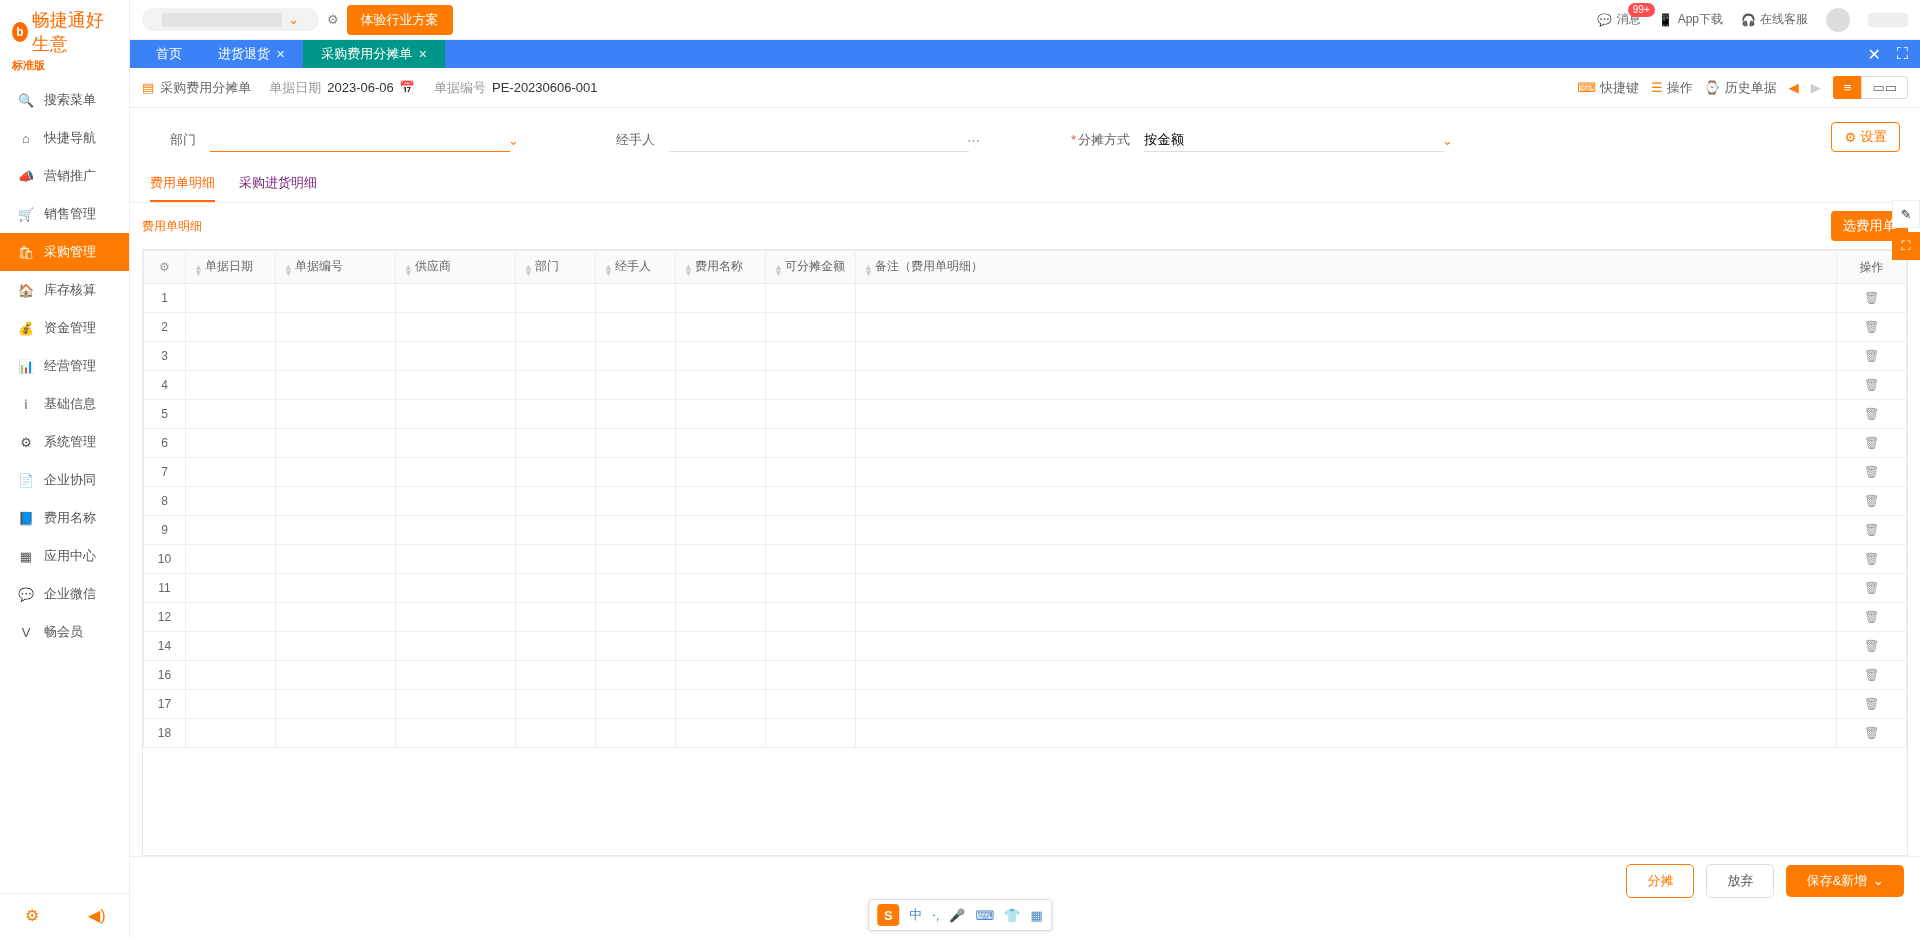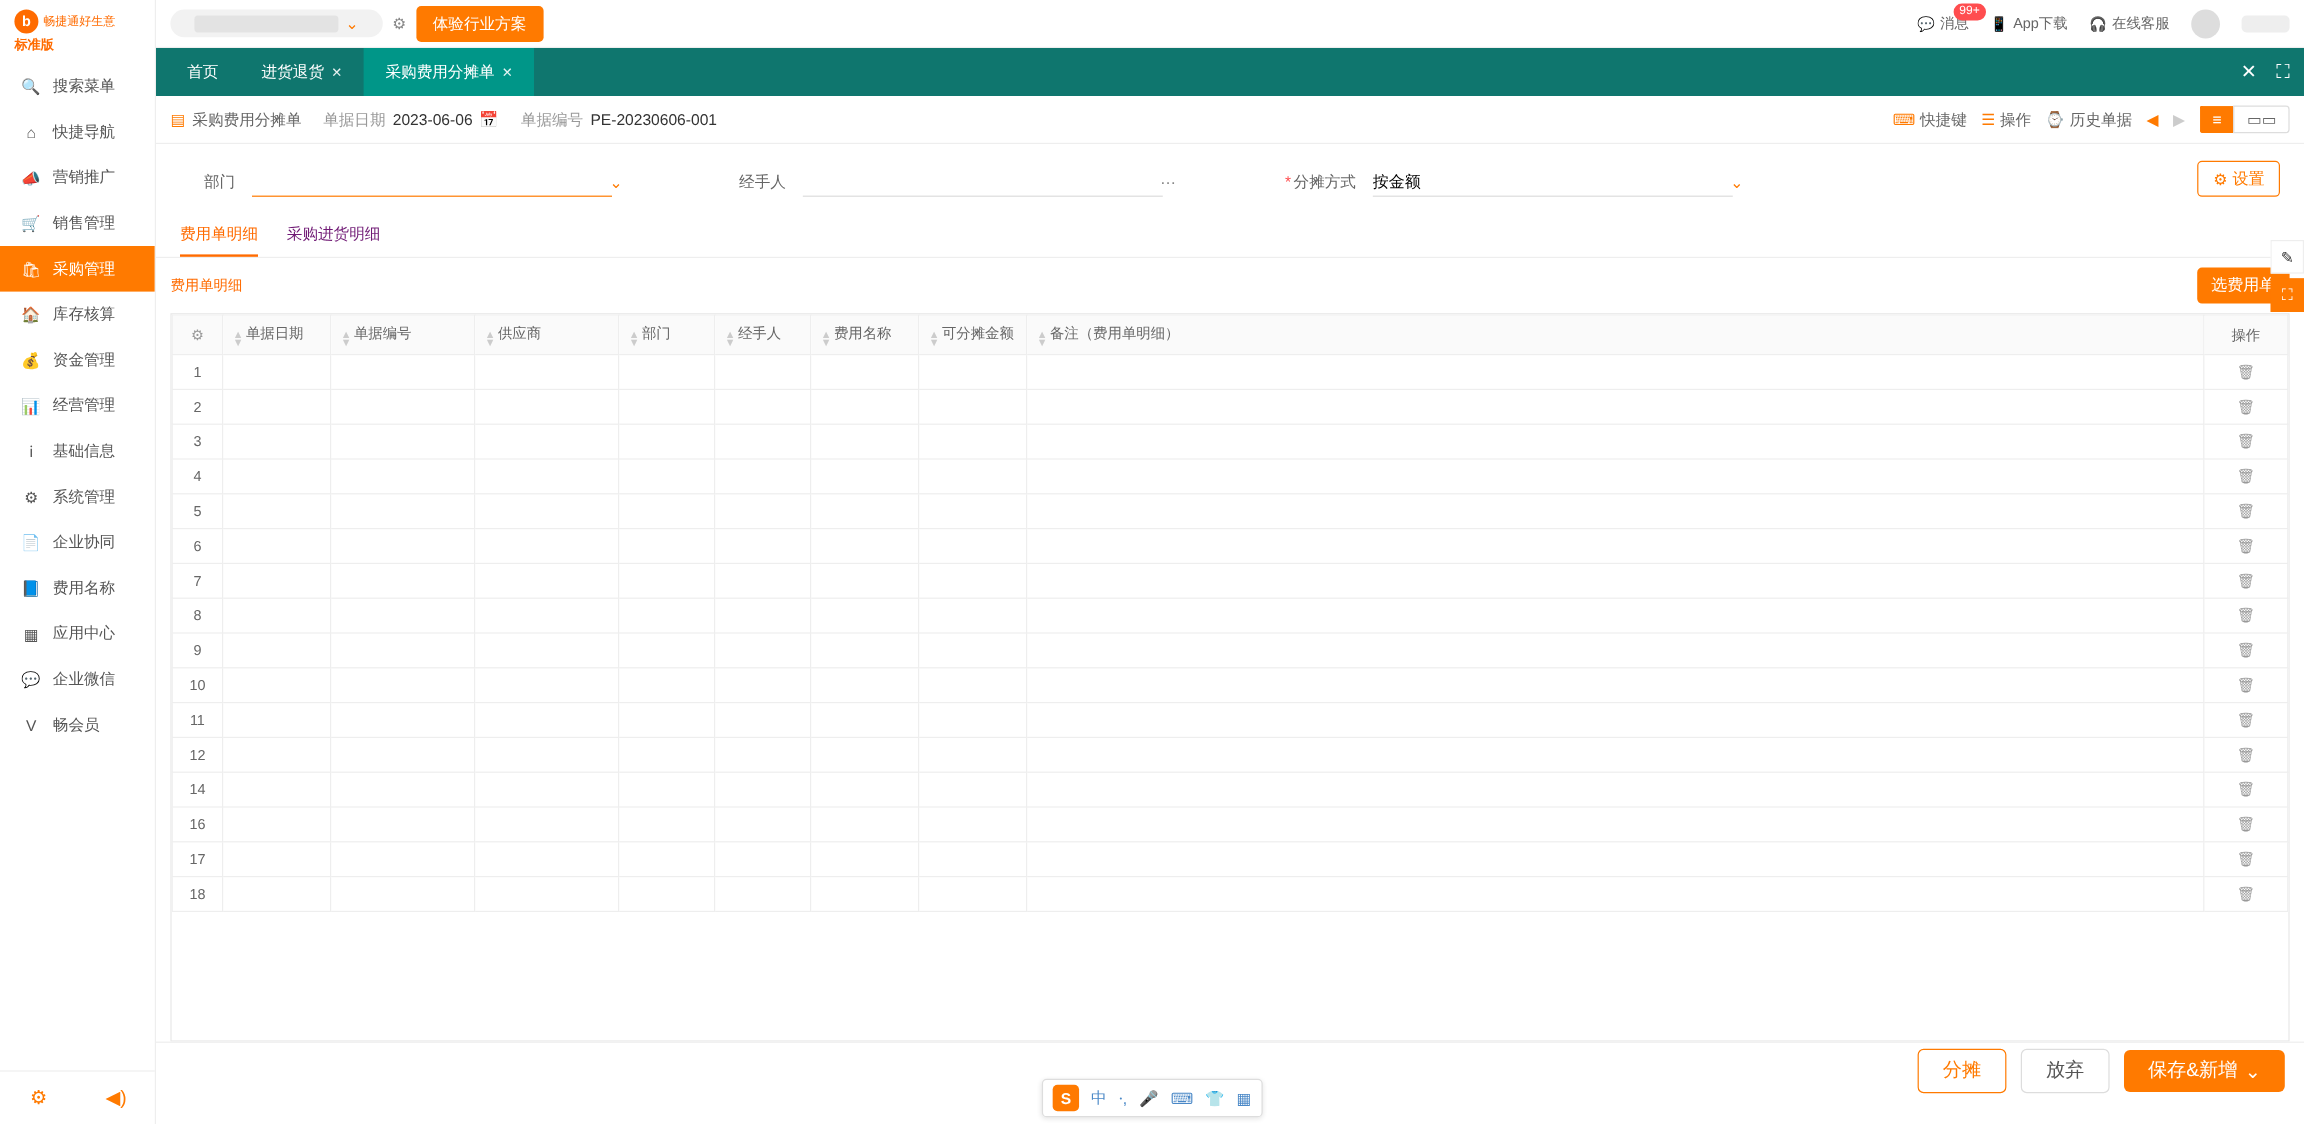--- a/index.html
+++ b/index.html
@@ -4,21 +4,21 @@
 <style>
 * { margin: 0; padding: 0; box-sizing: border-box; font-family: -apple-system, "Microsoft YaHei", sans-serif; }
 body { background: #f5f5f5; font-size: 13px; color: #333; overflow: hidden; }
 .app { display: flex; height: 100vh; }
 
 
 .sidebar { width: 130px; background: #fff; border-right: 1px solid #eee; display: flex; flex-direction: column; }
 .logo-area { padding: 8px 12px; }
 .logo-row { display: flex; align-items: center; gap: 4px; }
 .logo-icon { width: 20px; height: 20px; background: #ff6b00; border-radius: 50%; display: flex; align-items: center; justify-content: center; color: #fff; font-weight: bold; font-size: 12px; }
-.logo-text { color: #ff6b00; font-size: 10px; font-weight: 500; }
+.logo-text { color: #ff6b00; font-size: 18px; font-weight: 500; }
 .edition { color: #ff6b00; font-size: 11px; margin-top: 2px; font-weight: bold; }
 .nav { flex: 1; overflow-y: auto; }
 .nav-item { display: flex; align-items: center; gap: 10px; padding: 10px 18px; color: #555; cursor: pointer; }
 .nav-item.active { background: #ff7a00; color: #fff; }
 .nav-icon { width: 16px; height: 16px; display: inline-flex; align-items: center; justify-content: center; }
 .sidebar-footer { display: flex; border-top: 1px solid #eee; }
 .sf-btn { flex: 1; padding: 12px 0; text-align: center; color: #ff7a00; cursor: pointer; font-size: 16px; }
 
 
 .main { flex: 1; display: flex; flex-direction: column; background: #fff; min-width: 0; }
@@ -28,21 +28,21 @@
 .org-sel { display: flex; align-items: center; gap: 6px; color: #999; background: #f2f2f2; padding: 4px 20px; border-radius: 12px; }
 .gear-btn { color: #888; cursor: pointer; }
 .trial-btn { background: #ff7a00; color: #fff; border: none; padding: 6px 14px; border-radius: 4px; cursor: pointer; font-size: 13px; }
 .top-right { margin-left: auto; display: flex; align-items: center; gap: 18px; color: #666; font-size: 12px; }
 .tr-item { display: flex; align-items: center; gap: 4px; cursor: pointer; position: relative; }
 .badge { position: absolute; top: -8px; right: -14px; background: #ff4d4f; color: #fff; border-radius: 8px; padding: 0 5px; font-size: 10px; line-height: 14px; }
 .avatar { width: 24px; height: 24px; border-radius: 50%; background: #ddd; }
 .avatar-name { background: #eee; padding: 2px 10px; border-radius: 4px; }
 
 
-.tabs-bar { height: 40px; background: #0f766e; display: flex; align-items: center; padding: 0 8px; color: #fff; }
+.tabs-bar { height: 28px; background: #3b82f6; display: flex; align-items: center; padding: 0 8px; color: #fff; }
 .tab { padding: 0 18px; height: 100%; display: flex; align-items: center; gap: 6px; cursor: pointer; }
 .tab.active { background: #009688; }
 .tabs-right { margin-left: auto; display: flex; align-items: center; gap: 8px; }
 .tab-close-x { font-size: 11px; opacity: .9; }
 .tr-icon { cursor: pointer; font-size: 16px; padding: 4px; }
 
 
 .page-bar { display: flex; align-items: center; padding: 8px 12px; gap: 18px; background: #fff; border-bottom: 1px solid #eee; }
 .page-title { display: flex; align-items: center; gap: 6px; color: #666; }
 .pt-icon { color: #ff7a00; }
@@ -87,21 +87,21 @@
 table { border-collapse: collapse; width: 100%; table-layout: fixed; }
 th, td { border: 1px solid #eee; padding: 7px 8px; font-size: 12px; text-align: left; background: #fff; }
 th { background: #fafafa; color: #666; font-weight: normal; position: sticky; top: 0; }
 .sort-ic { color: #ccc; font-size: 9px; display: inline-flex; flex-direction: column; line-height: 6px; margin-right: 2px; }
 .gear-th { text-align: center; color: #999; }
 .row-num { text-align: center; color: #666; }
 .op-td { text-align: center; color: #999; cursor: pointer; }
 
 
 .footer { height: 48px; border-top: 1px solid #eee; display: flex; align-items: center; justify-content: flex-end; padding: 0 16px; gap: 12px; background: #fff; }
-.f-btn { padding: 7px 20px; border-radius: 5px; cursor: pointer; font-size: 16px; }
+.f-btn { padding: 7px 20px; border-radius: 5px; cursor: pointer; font-size: 13px; }
 .f-btn.outline { border: 1px solid #ff7a00; color: #ff7a00; background: #fff; }
 .f-btn.ghost { border: 1px solid #ddd; color: #555; background: #fff; }
 .f-btn.primary { border: none; background: #ff7a00; color: #fff; display: flex; align-items: center; gap: 6px; }
 
 
 .ime { position: fixed; bottom: 6px; left: 50%; transform: translateX(-50%); background: #fff; border: 1px solid #ddd; border-radius: 4px; display: flex; align-items: center; padding: 4px 8px; gap: 10px; box-shadow: 0 1px 4px rgba(0,0,0,.1); }
 .ime-s { width: 22px; height: 22px; background: #ff7a00; color: #fff; border-radius: 4px; display: flex; align-items: center; justify-content: center; font-weight: bold; }
 .ime-item { color: #4a88c7; cursor: pointer; }
 
 

